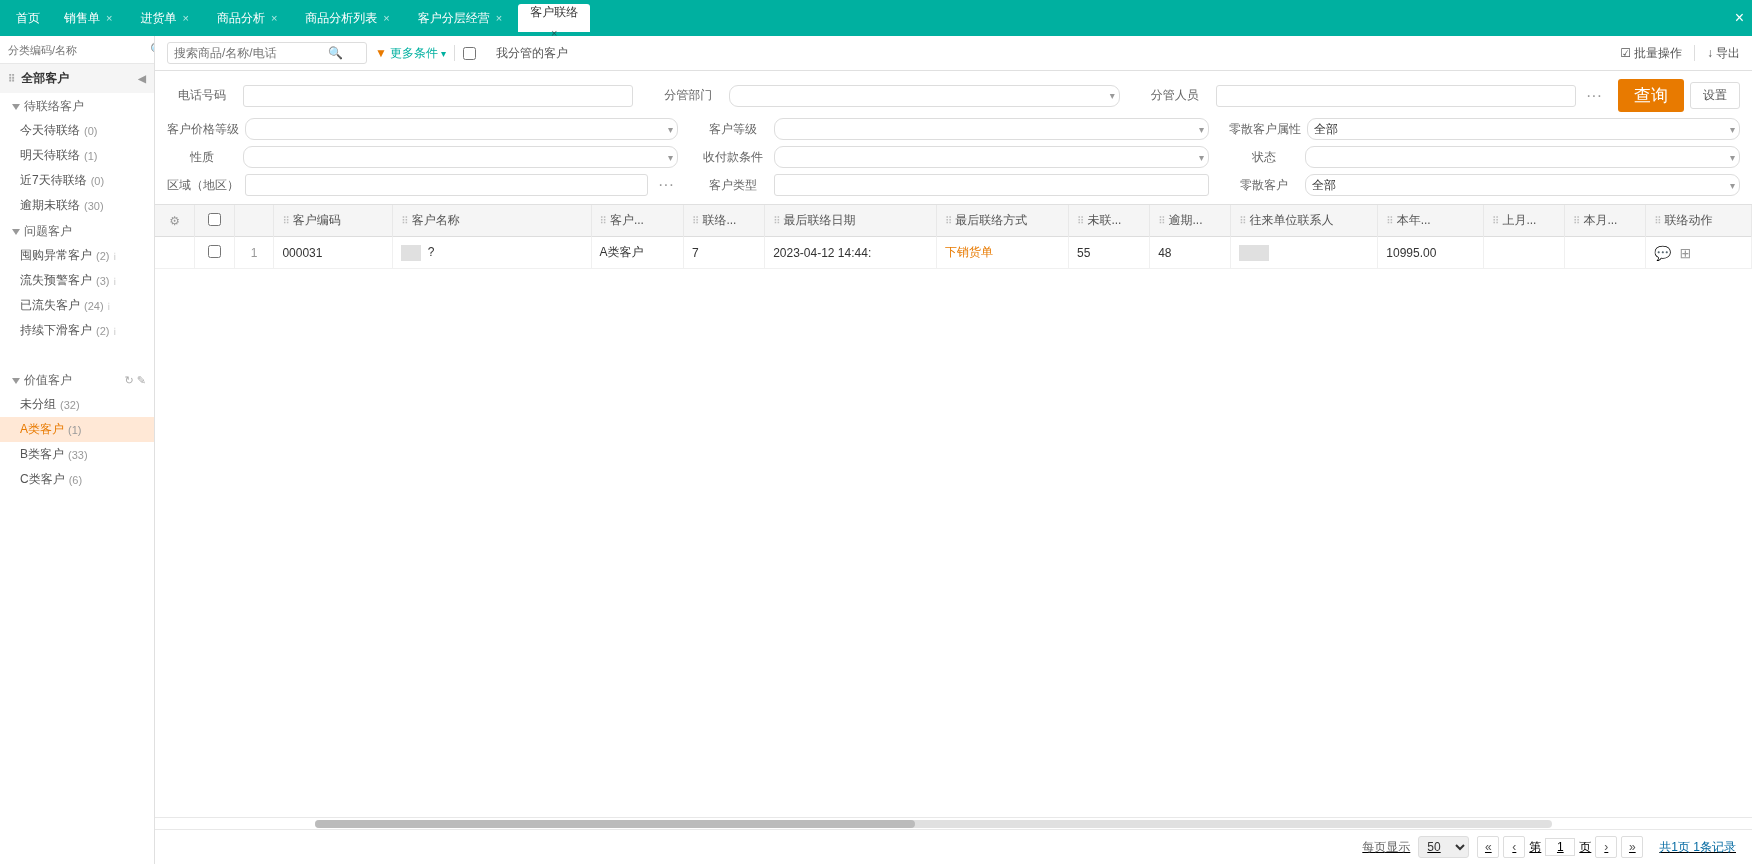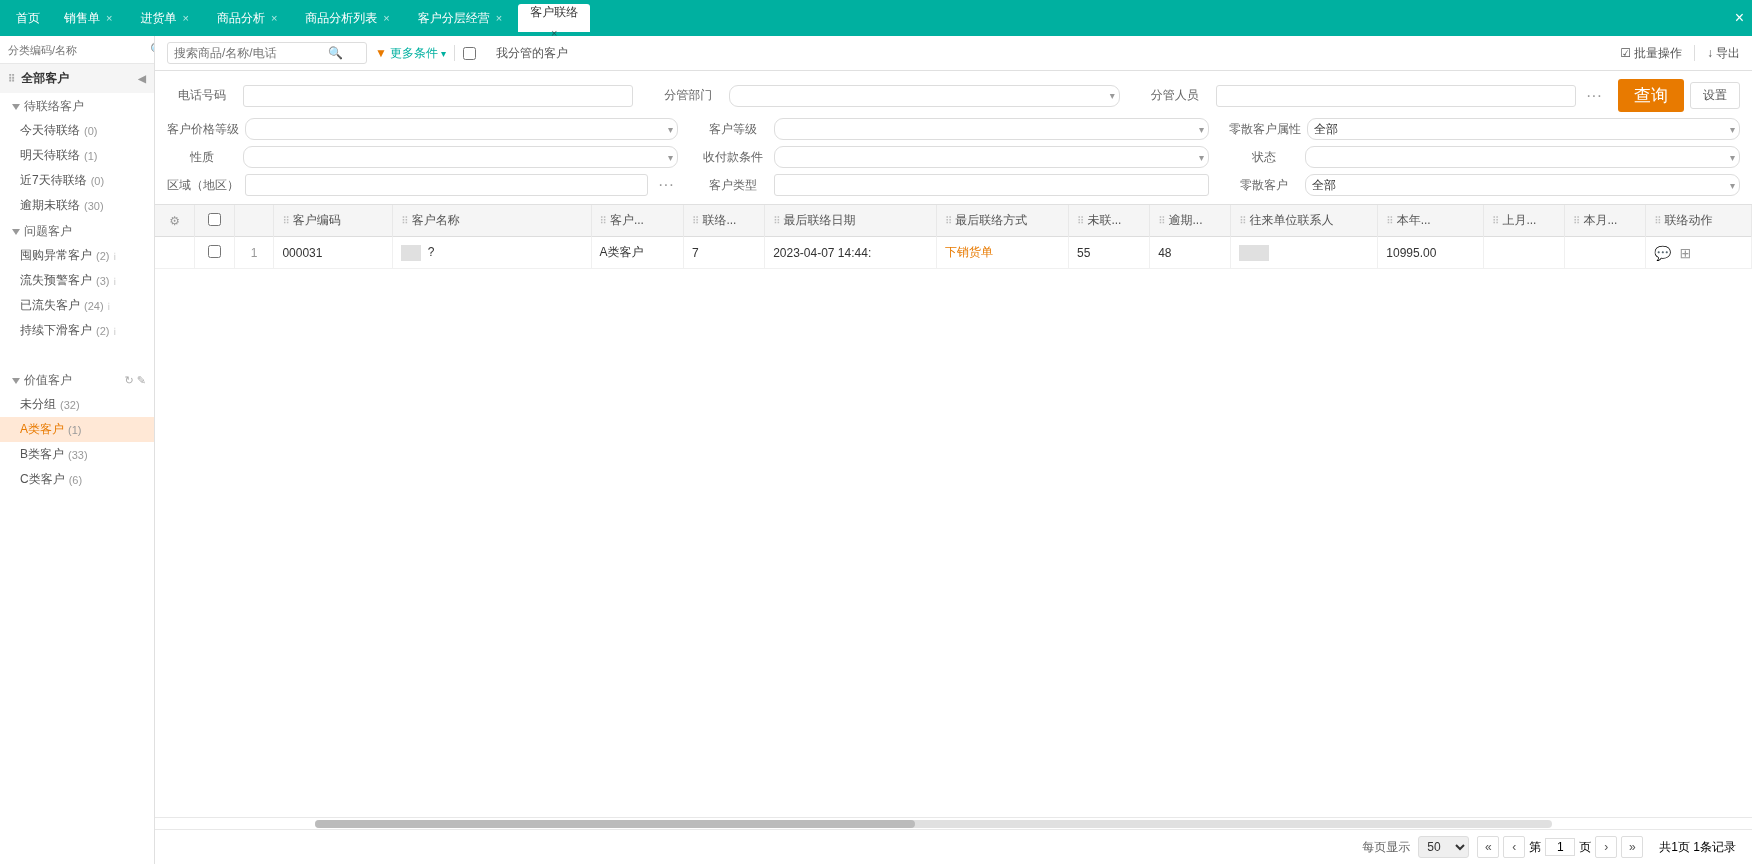--- a/index.html
+++ b/index.html
@@ -332,20 +332,21 @@
 
     
     .bottom-bar {
       display: flex;
       align-items: center;
       justify-content: flex-end;
       padding: 6px 16px;
       background: white;
       border-top: 1px solid #e8e8e8;
       gap: 8px;
+      text-decoration: underline;
     }
     .per-page-label { color: #666; }
     .per-page-select {
       border: 1px solid #ddd;
       border-radius: 3px;
       padding: 2px 4px;
       font-size: 12px;
       color: #333;
     }
     .pagination-btns { display: flex; align-items: center; gap: 4px; }
@@ -358,21 +359,21 @@
       color: #555;
       background: white;
     }
     .pg-current {
       border: 1px solid #ddd;
       width: 30px;
       text-align: center;
       padding: 1px 2px;
       font-size: 12px;
     }
-    .record-info { color: #000000; margin-left: 8px; }
+    .record-info { color: #0369a1; margin-left: 8px; }
 
     
     .table-hscroll {
       overflow-x: auto;
       overflow-y: hidden;
     }
     .checkbox-col { width: 24px; text-align: center; }
     input[type="checkbox"] { cursor: pointer; }
     
     .sidebar-sub-icons {
@@ -689,21 +690,21 @@
                 <input type="checkbox" style="">
               </td>
               <td class="row-num">1</td>
               <td>000031</td>
               <td>
                 <span style="background:#e0e0e0; display:inline-block; width:20px; height:16px; vertical-align:middle; margin-right:3px;"></span>
                 <span>?</span>
               </td>
               <td>A类客户</td>
               <td>7</td>
-              <td>2023-04-07 14:44:</td>
+              <td>2023-04-12 14:44:</td>
               <td>
                 <a class="link-text">下销货单</a>
               </td>
               <td>55</td>
               <td>48</td>
               <td>
                 <span style="background:#e0e0e0; display:inline-block; width:30px; height:16px; vertical-align:middle; margin-right:3px;"></span>
               </td>
               <td>10995.00</td>
               <td></td>

